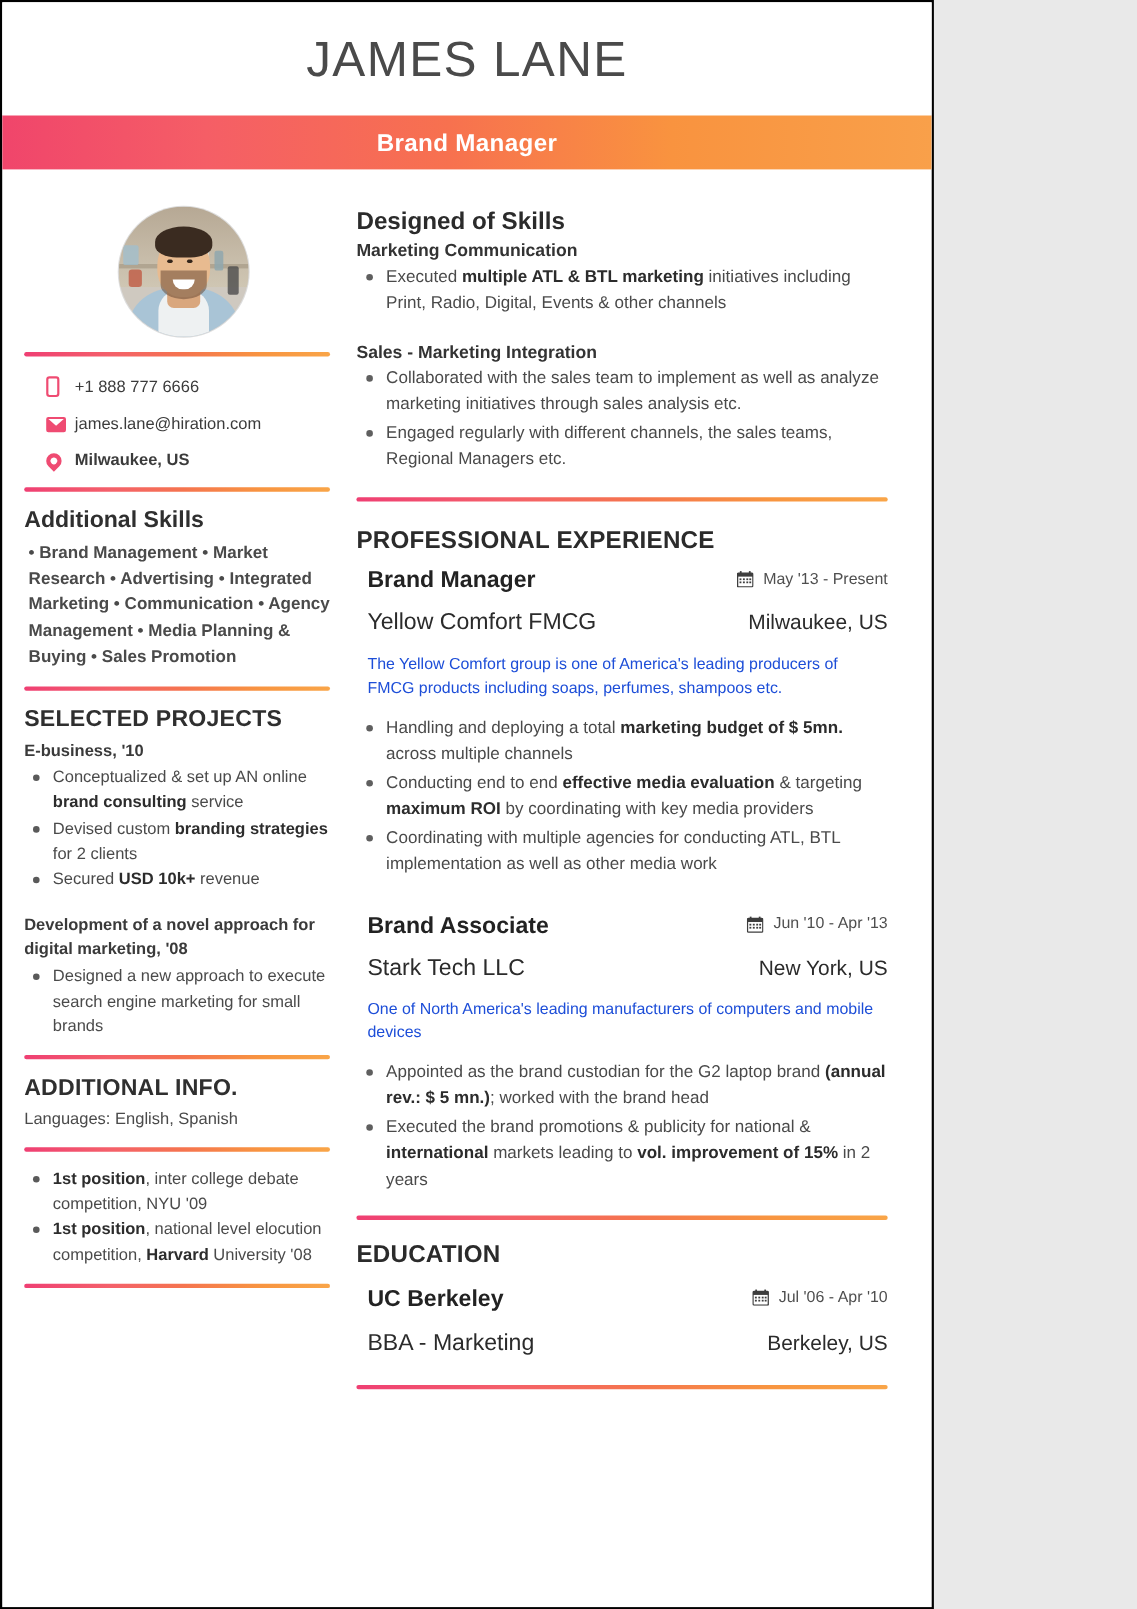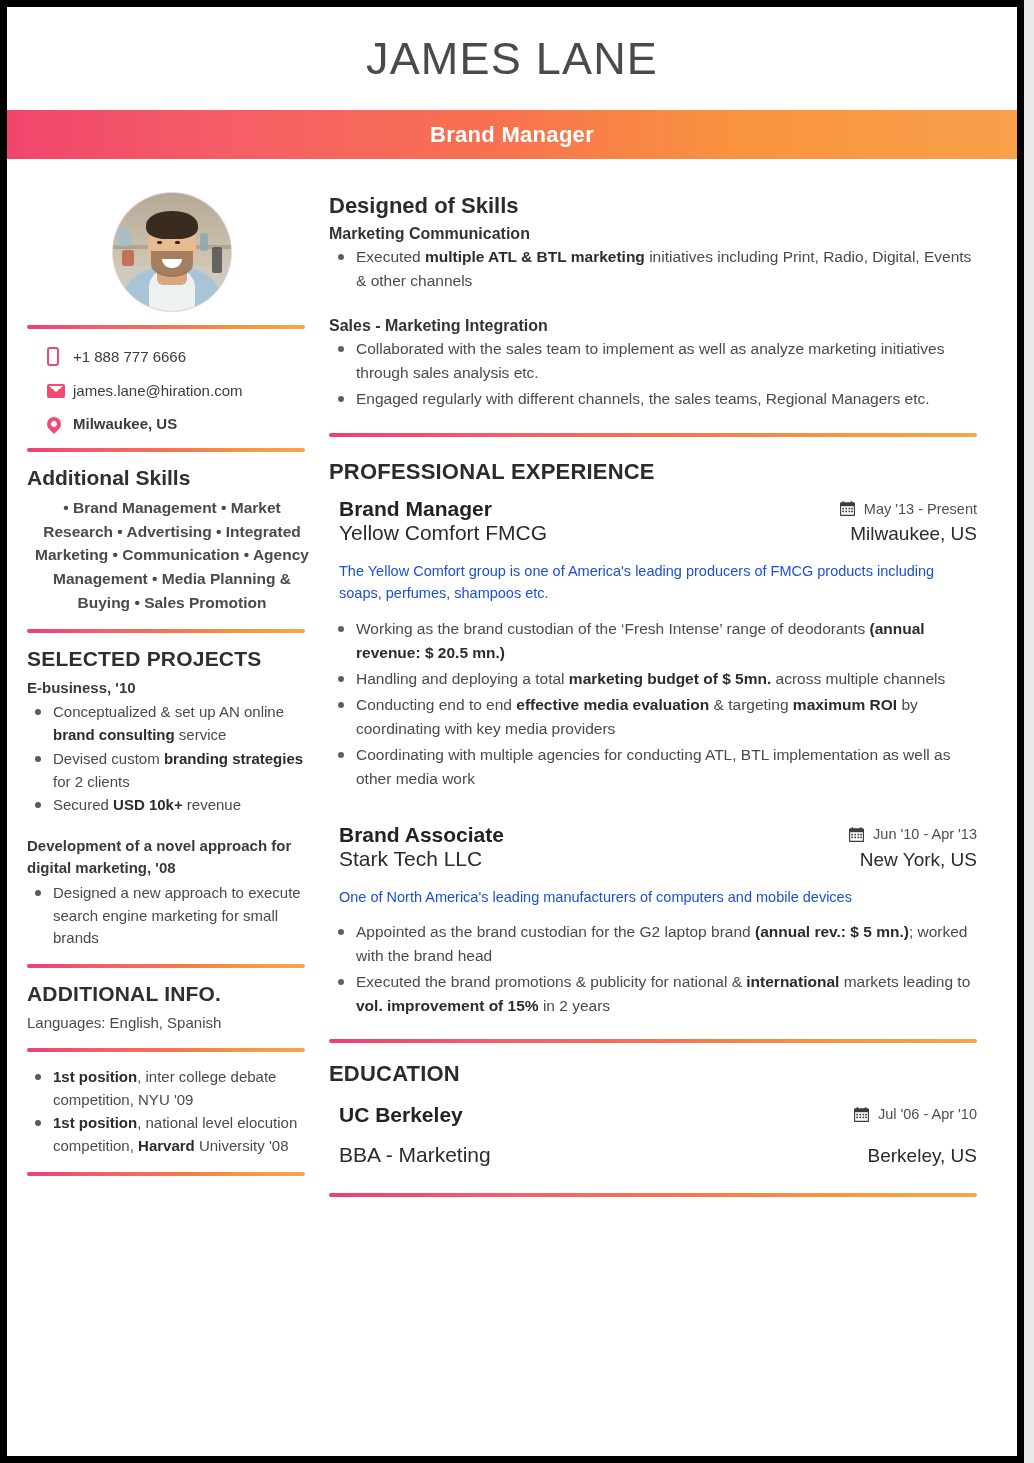--- a/index.html
+++ b/index.html
@@ -6,24 +6,24 @@
 
   html, body {
     width: 1034px;
     height: 1463px;
     background: #e9e9e9;
     font-family: "Liberation Sans", sans-serif;
   }
 
   .page {
     position: relative;
-    width: 1024px;
+    width: 849px;
     height: 1463px;
     background: #ffffff;
-    border: 7px solid #000000;
+    border: 2px solid #000000;
     overflow: hidden;
   }
 
   
   .header-name-wrap {
     height: 103px;
     display: flex;
     align-items: center;
     justify-content: center;
     background: #fff;
@@ -167,21 +167,21 @@
     background:#ffffff; border-radius:50%;
   }
 
   
   .side-h1 {
     font-size: 21px; font-weight: bold; color: #2f2f2f;
     margin-bottom: 6px;
   }
   .side-h1.caps { letter-spacing: .2px; }
   .skills-blob {
-    text-align: center;
+    text-align: left;
     font-size: 15.5px;
     font-weight: bold;
     color: #4a4a4a;
     line-height: 1.53;
     padding: 0 4px;
   }
   .side-sub {
     font-size: 15px; font-weight: bold; color: #3a3a3a;
     line-height: 1.45;
     margin-bottom: 3px;
@@ -239,21 +239,21 @@
   }
   .job-title { font-size: 21px; font-weight: bold; color: #222; }
   .job-date {
     font-size: 14.5px; color: #4f4f4f;
     display: flex; align-items: center; gap: 9px;
     white-space: nowrap;
   }
   .job-org-row {
     display: flex; align-items: baseline; justify-content: space-between;
     padding-left: 10px;
-    margin-top: 0;
+    margin-top: 14px;
   }
   .job-org { font-size: 21px; color: #2b2b2b; }
   .job-loc { font-size: 19px; color: #2b2b2b; }
   .job-desc {
     font-size: 14.5px; color: #1d4ed8;
     line-height: 1.5;
     margin-top: 16px; margin-bottom: 12px;
     padding-left: 10px;
   }
 
@@ -420,21 +420,20 @@
               </span>
               <span>May '13 -  Present</span>
             </div>
           </div>
           <div class="job-org-row">
             <div class="job-org">Yellow Comfort FMCG</div>
             <div class="job-loc">Milwaukee, US</div>
           </div>
           <div class="job-desc">The Yellow Comfort group is one of America's leading producers of FMCG products including soaps, perfumes, shampoos etc.</div>
           <ul class="main-ul">
-            <li>Working as the brand custodian of the ‘Fresh Intense’ range of deodorants <b>(annual revenue: $ 20.5 mn.)</b></li>
             <li>Handling and deploying a total <b>marketing budget of $ 5mn.</b> across multiple channels</li>
             <li>Conducting end to end <b>effective media evaluation</b> &amp; targeting <b>maximum ROI</b> by coordinating with key media providers</li>
             <li>Coordinating with multiple agencies for conducting ATL, BTL implementation as well as other media work</li>
           </ul>
         </div>
 
         <div class="exp-gap"></div>
 
         <div>
           <div class="job-row">

